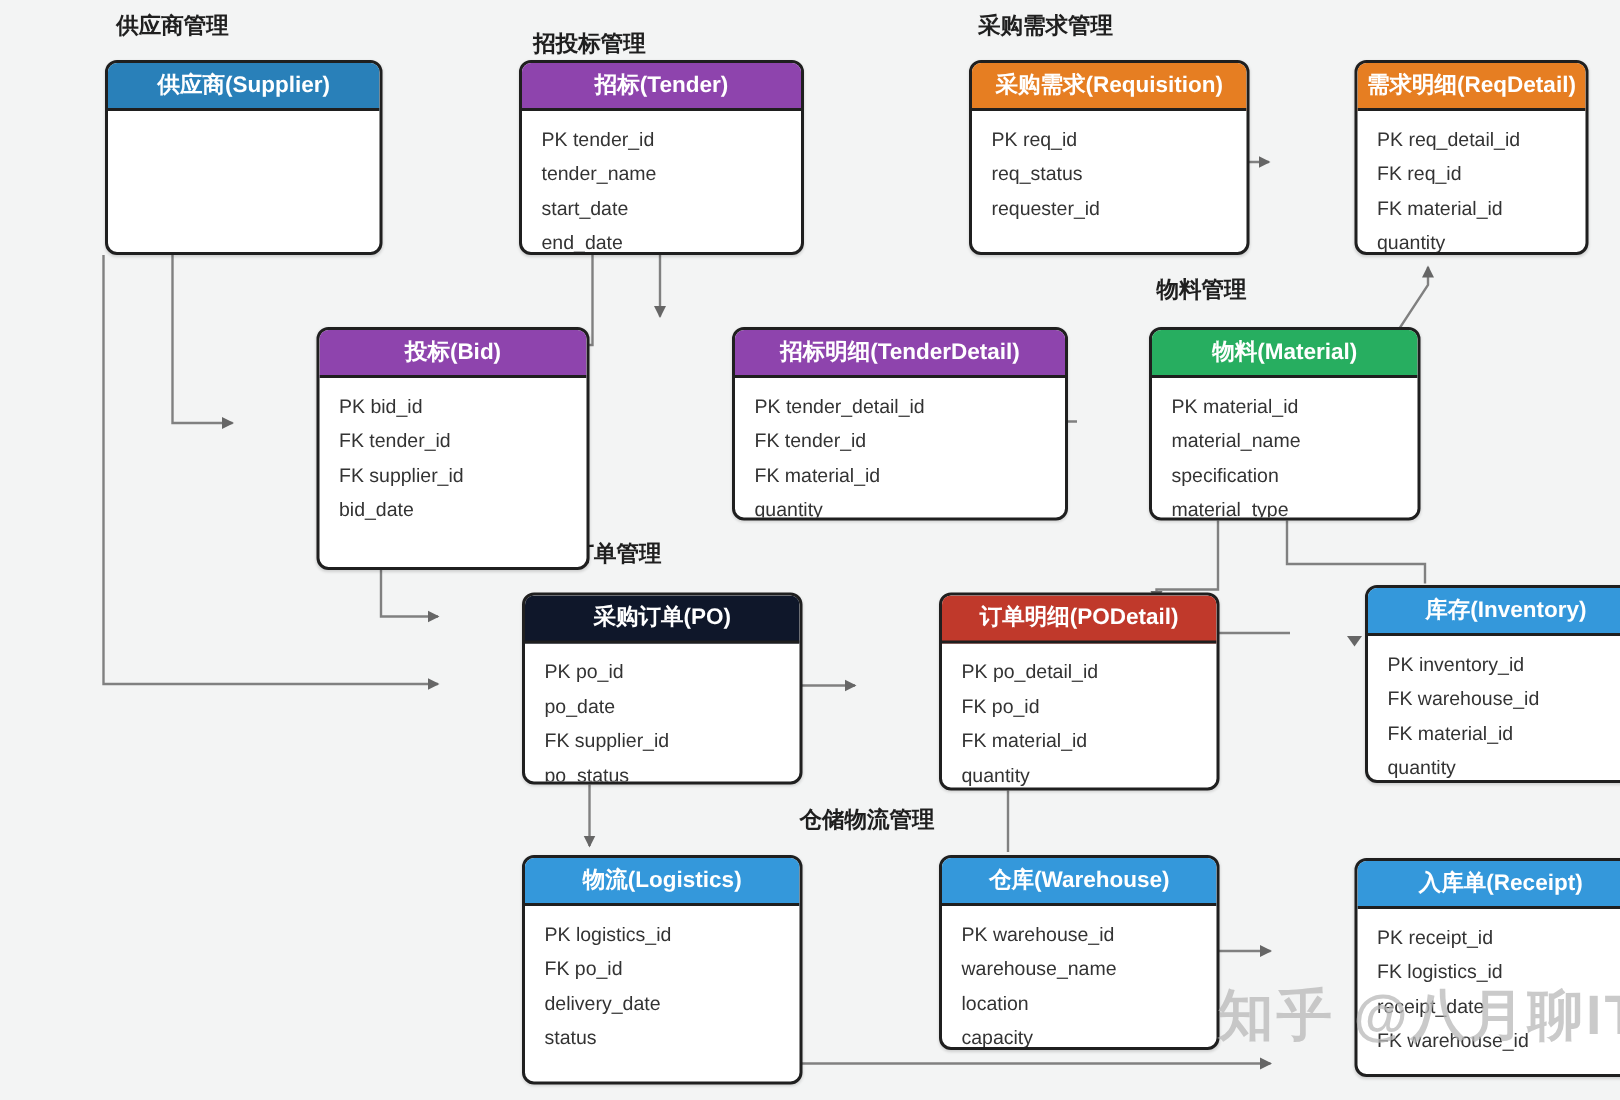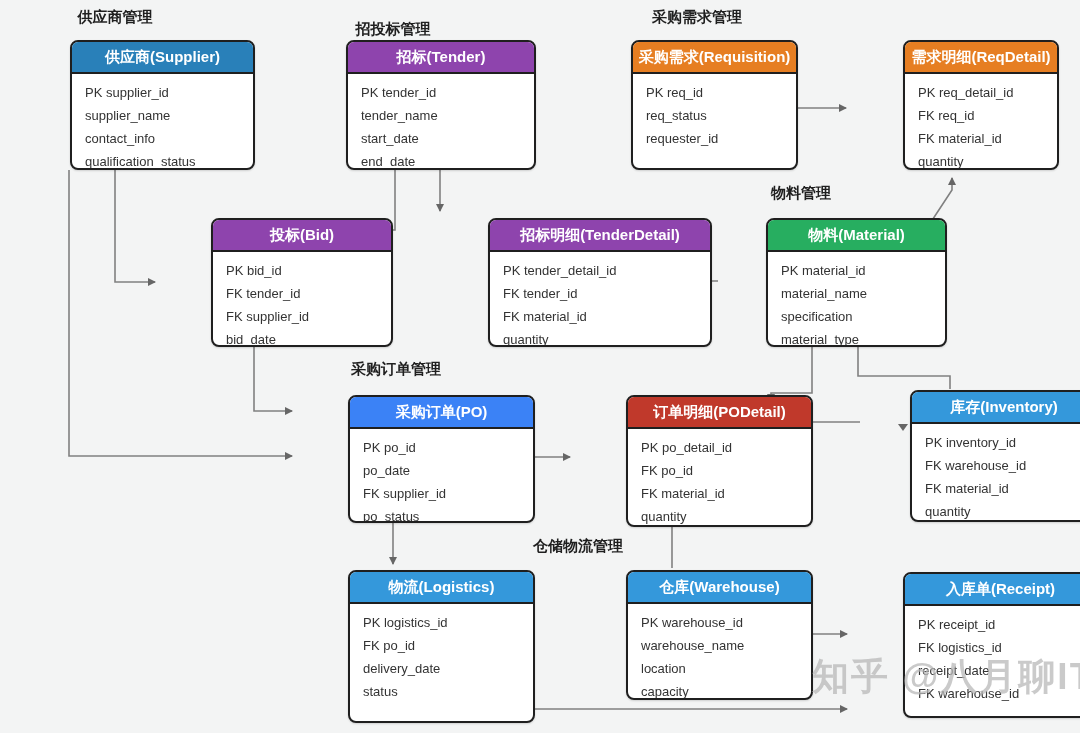--- a/index.html
+++ b/index.html
@@ -78,54 +78,48 @@
     </svg>
   <div class="watermark" style="left: 812px; top: 652px; color: rgb(185, 185, 185);">知乎 @八月聊IT</div>
 <div class="section-label" style="left: 115px; top: 8px;">供应商管理</div>
     <div class="section-label" style="left: 393px; top: 20px;">招投标管理</div>
     <div class="section-label" style="left: 697px; top: 8px;">采购需求管理</div>
     <div class="section-label" style="left: 801px; top: 184px;">物料管理</div>
     <div class="section-label" style="left: 396px; top: 360px;">采购订单管理</div>
     <div class="section-label" style="left: 578px; top: 537px;">仓储物流管理</div>
     <div class="entity" style="left: 22px; top: 40px; width: 185px; height: 130px;">
       <div class="entity-header" style="background: rgb(41, 128, 185);">供应商(Supplier)</div>
-      <div class="entity-body">
-        <div class="entity-row">PK supplier_id</div>
-        <div class="entity-row">supplier_name</div>
-        <div class="entity-row">contact_info</div>
-        <div class="entity-row">qualification_status</div>
-      </div>
     </div>
     <div class="entity" style="left: 298px; top: 40px; width: 190px; height: 130px;">
       <div class="entity-header" style="background: rgb(142, 68, 173);">招标(Tender)</div>
       <div class="entity-body">
         <div class="entity-row">PK tender_id</div>
         <div class="entity-row">tender_name</div>
         <div class="entity-row">start_date</div>
         <div class="entity-row">end_date</div>
       </div>
     </div>
-    <div class="entity" style="left: 583px; top: 40px; width: 167px; height: 130px;">
+    <div class="entity" style="left: 598px; top: 40px; width: 187px; height: 130px;">
       <div class="entity-header" style="background: rgb(230, 126, 34);">采购需求(Requisition)</div>
       <div class="entity-body">
         <div class="entity-row">PK req_id</div>
         <div class="entity-row">req_status</div>
         <div class="entity-row">requester_id</div>
       </div>
     </div>
     <div class="entity" style="left: 855px; top: 40px; width: 156px; height: 130px;">
       <div class="entity-header" style="background: rgb(230, 126, 34);">需求明细(ReqDetail)</div>
       <div class="entity-body">
         <div class="entity-row">PK req_detail_id</div>
         <div class="entity-row">FK req_id</div>
         <div class="entity-row">FK material_id</div>
         <div class="entity-row">quantity</div>
       </div>
     </div>
-    <div class="entity" style="left: 163px; top: 218px; width: 182px; height: 129px;">
+    <div class="entity" style="left: 163px; top: 218px; width: 182px; height: 162px;">
       <div class="entity-header" style="background: rgb(142, 68, 173);">投标(Bid)</div>
       <div class="entity-body">
         <div class="entity-row">PK bid_id</div>
         <div class="entity-row">FK tender_id</div>
         <div class="entity-row">FK supplier_id</div>
         <div class="entity-row">bid_date</div>
       </div>
     </div>
     <div class="entity" style="left: 440px; top: 218px; width: 224px; height: 129px;">
       <div class="entity-header" style="background: rgb(142, 68, 173);">招标明细(TenderDetail)</div>
@@ -139,21 +133,21 @@
     <div class="entity" style="left: 718px; top: 218px; width: 181px; height: 129px;">
       <div class="entity-header" style="background: rgb(39, 174, 96);">物料(Material)</div>
       <div class="entity-body">
         <div class="entity-row">PK material_id</div>
         <div class="entity-row">material_name</div>
         <div class="entity-row">specification</div>
         <div class="entity-row">material_type</div>
       </div>
     </div>
     <div class="entity" style="left: 300px; top: 395px; width: 187px; height: 128px;">
-      <div class="entity-header" style="background: #3b82f6;">采购订单(PO)</div>
+      <div class="entity-header" style="background: #0f172a;">采购订单(PO)</div>
       <div class="entity-body">
         <div class="entity-row">PK po_id</div>
         <div class="entity-row">po_date</div>
         <div class="entity-row">FK supplier_id</div>
         <div class="entity-row">po_status</div>
       </div>
     </div>
     <div class="entity" style="left: 578px; top: 395px; width: 187px; height: 132px;">
       <div class="entity-header" style="background: rgb(192, 57, 43);">订单明细(PODetail)</div>
       <div class="entity-body">

